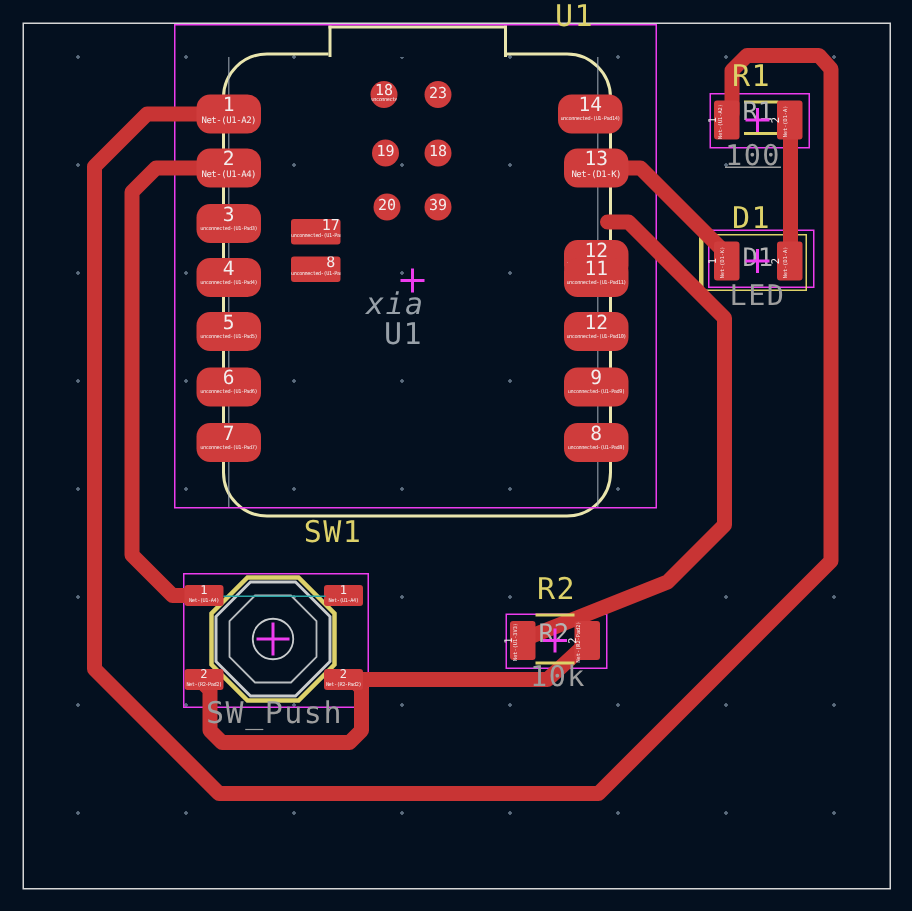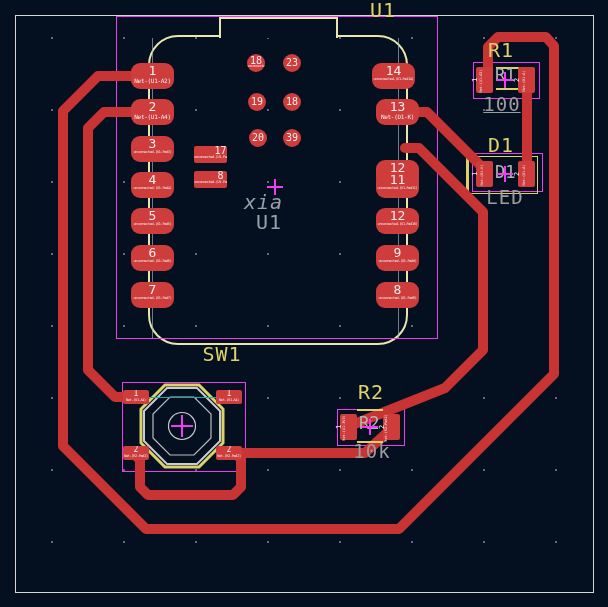--- a/index.html
+++ b/index.html
@@ -243,18 +243,19 @@
   <div class="swpad" style="left:123px;top:446px;">
     <span class="pnum">2</span>
     <span class="pnet">Net-(R2-Pad2)</span>
     </div>
   <div class="swpad" style="left:216px;top:446px;">
     <span class="pnum">2</span>
     <span class="pnet">Net-(R2-Pad2)</span>
     </div>
   <div class="ratsnest"></div>
   <div class="ref" style="left:156px;top:344px;width:52px;margin-left:40px;">SW1</div>
+  <div class="val" style="left:131px;top:465px;width:104px;font-size:20px;">SW_Push</div>
   <div class="cross big" style="left:171px;top:415px;"></div>
 
   <div class="ref" style="left:360px;top:0px;width:46px;">U1</div>
   <div class="cross" style="left:267px;top:179px;"></div>
 
 </div>
 
 </body></html>

